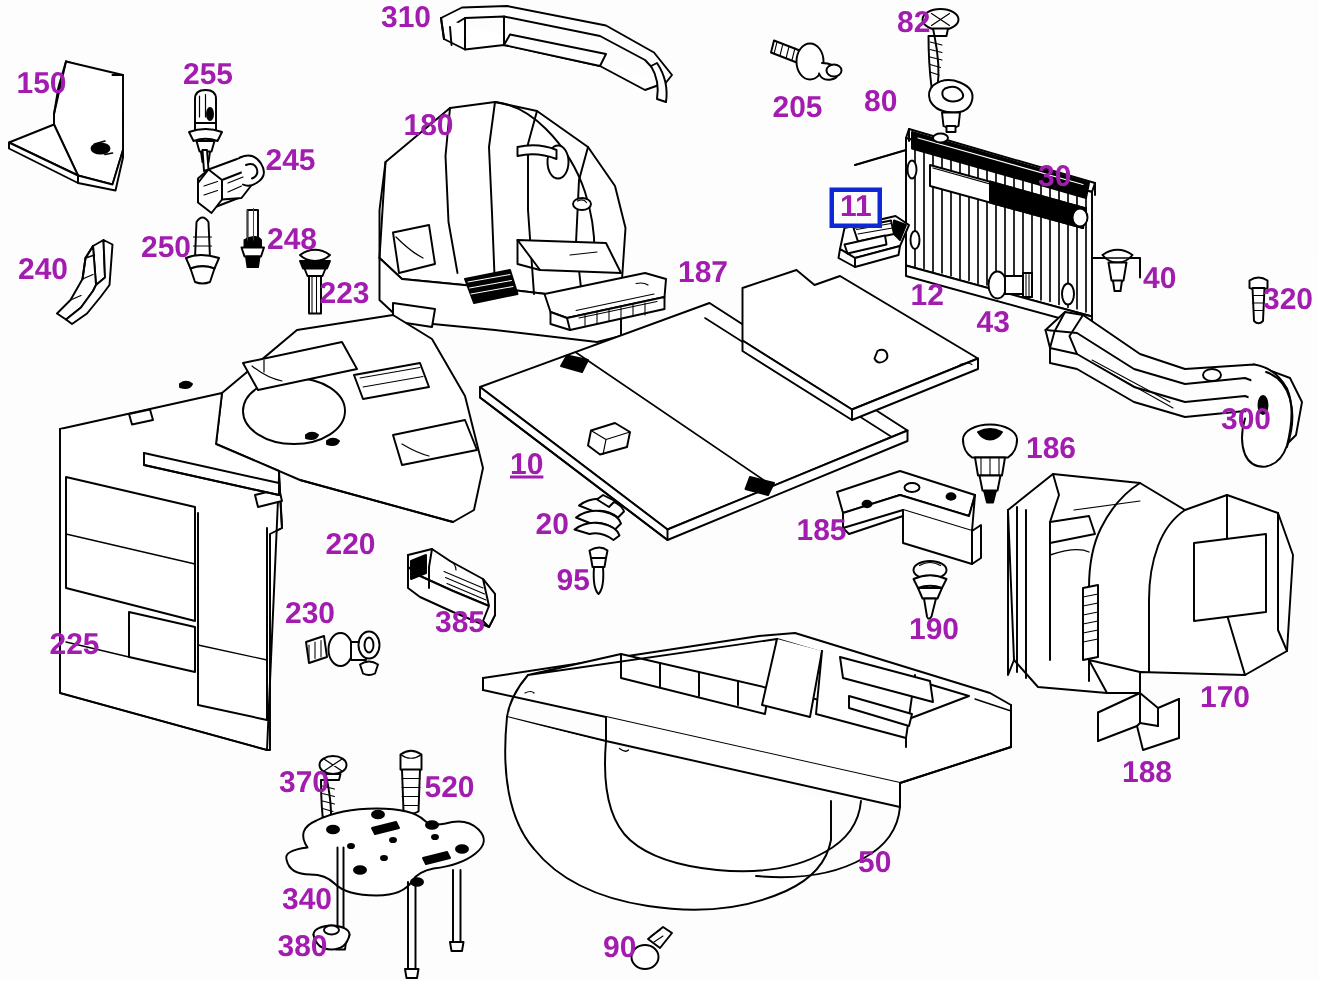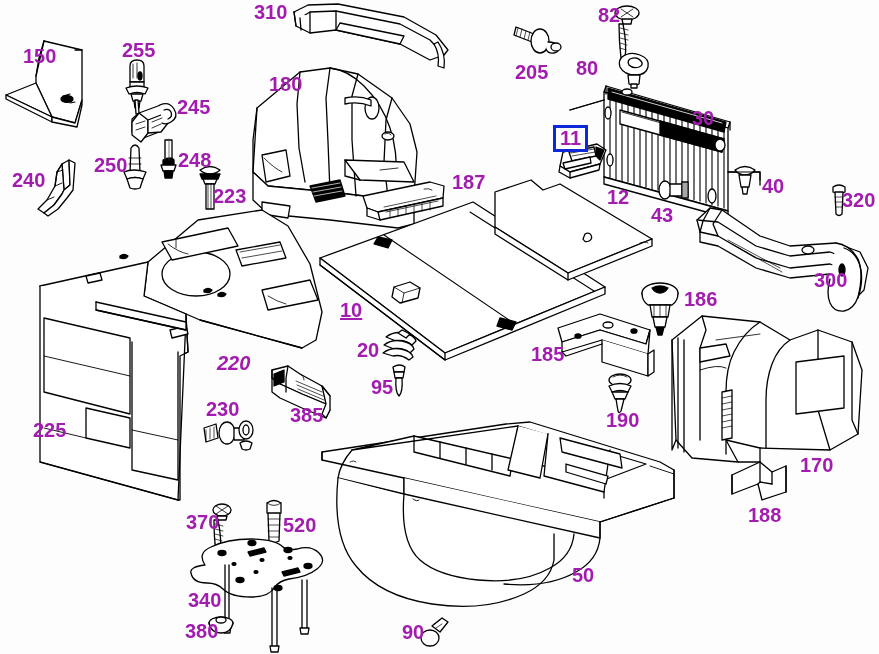--- a/index.html
+++ b/index.html
@@ -438,50 +438,50 @@
     <ellipse cx="430" cy="638" rx="9" ry="8" fill="#fff"></ellipse>
   </g>
 
   <g stroke-width="1.1">
     <path d="M604 100 L570 110"></path>
     <path d="M728 172 L760 172 L760 180"></path>
   </g>
 </svg>
 
 <div>
-  <span class="lbl" id="lbl-l150" style="left:23px;top:46px;text-align:right;">150</span>
+  <span class="lbl" id="lbl-l150" style="left:11px;top:46px;text-align:right;">150</span>
   <span class="lbl" id="lbl-l255" style="left:122px;top:40px;">255</span>
   <span class="lbl" id="lbl-l310" style="left:254px;top:2px;">310</span>
   <span class="lbl" id="lbl-l180" style="left:269px;top:74px;">180</span>
   <span class="lbl" id="lbl-l245" style="left:177px;top:97px;">245</span>
   <span class="lbl" id="lbl-l250" style="left:94px;top:155px;">250</span>
   <span class="lbl" id="lbl-l248" style="left:178px;top:150px;">248</span>
   <span class="lbl" id="lbl-l240" style="left:12px;top:170px;">240</span>
   <span class="lbl" id="lbl-l223" style="left:213px;top:186px;">223</span>
   <span class="lbl" id="lbl-l187" style="left:452px;top:172px;">187</span>
   <span class="lbl" id="lbl-l205" style="left:515px;top:62px;">205</span>
   <span class="lbl" id="lbl-l82" style="left:598px;top:5px;">82</span>
   <span class="lbl" id="lbl-l80" style="left:576px;top:58px;">80</span>
   <span class="lbl" id="lbl-l30" style="left:692px;top:108px;">30</span>
   <span class="lbl hl" id="lbl-l11" style="left: 558px; top: 128px; border-color: rgb(13, 40, 214);">11</span>
   <span class="lbl" id="lbl-l12" style="left:607px;top:187px;">12</span>
   <span class="lbl" id="lbl-l43" style="left:651px;top:205px;">43</span>
   <span class="lbl" id="lbl-l40" style="left:762px;top:176px;">40</span>
   <span class="lbl" id="lbl-l320" style="left:842px;top:190px;">320</span>
   <span class="lbl" id="lbl-l300" style="left:814px;top:270px;">300</span>
-  <span class="lbl" id="lbl-l220" style="left:217px;top:353px;font-style:italic;">220</span>
+  <span class="lbl" id="lbl-l220" style="left:217px;top:353px;">220</span>
   <span class="lbl" id="lbl-l10" style="left:340px;top:300px;text-decoration:underline;">10</span>
   <span class="lbl" id="lbl-l20" style="left:357px;top:340px;">20</span>
   <span class="lbl" id="lbl-l95" style="left:371px;top:377px;">95</span>
   <span class="lbl" id="lbl-l185" style="left:531px;top:344px;">185</span>
   <span class="lbl" id="lbl-l186" style="left:684px;top:289px;">186</span>
   <span class="lbl" id="lbl-l190" style="left:606px;top:410px;">190</span>
   <span class="lbl" id="lbl-l170" style="left:800px;top:455px;">170</span>
   <span class="lbl" id="lbl-l188" style="left:748px;top:505px;">188</span>
-  <span class="lbl" id="lbl-l230" style="left:206px;top:399px;text-align:center;">230</span>
+  <span class="lbl" id="lbl-l230" style="left:190px;top:399px;text-align:center;">230</span>
   <span class="lbl" id="lbl-l385" style="left:290px;top:405px;">385</span>
   <span class="lbl" id="lbl-l225" style="left:33px;top:420px;">225</span>
   <span class="lbl" id="lbl-l370" style="left:186px;top:512px;">370</span>
   <span class="lbl" id="lbl-l360" style="left:283px;top:515px;">520</span>
   <span class="lbl" id="lbl-l340" style="left:188px;top:590px;">340</span>
   <span class="lbl" id="lbl-l380" style="left:185px;top:621px;">380</span>
   <span class="lbl" id="lbl-l50" style="left:572px;top:565px;">50</span>
   <span class="lbl" id="lbl-l90" style="left:402px;top:622px;">90</span>
 </div>
 

